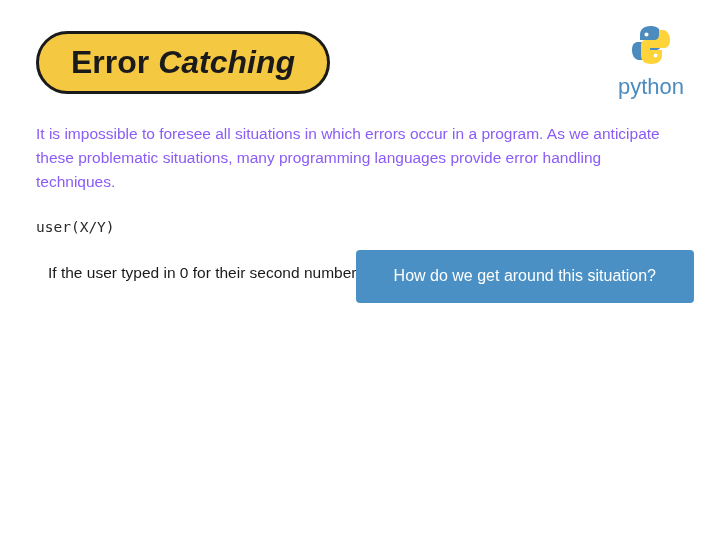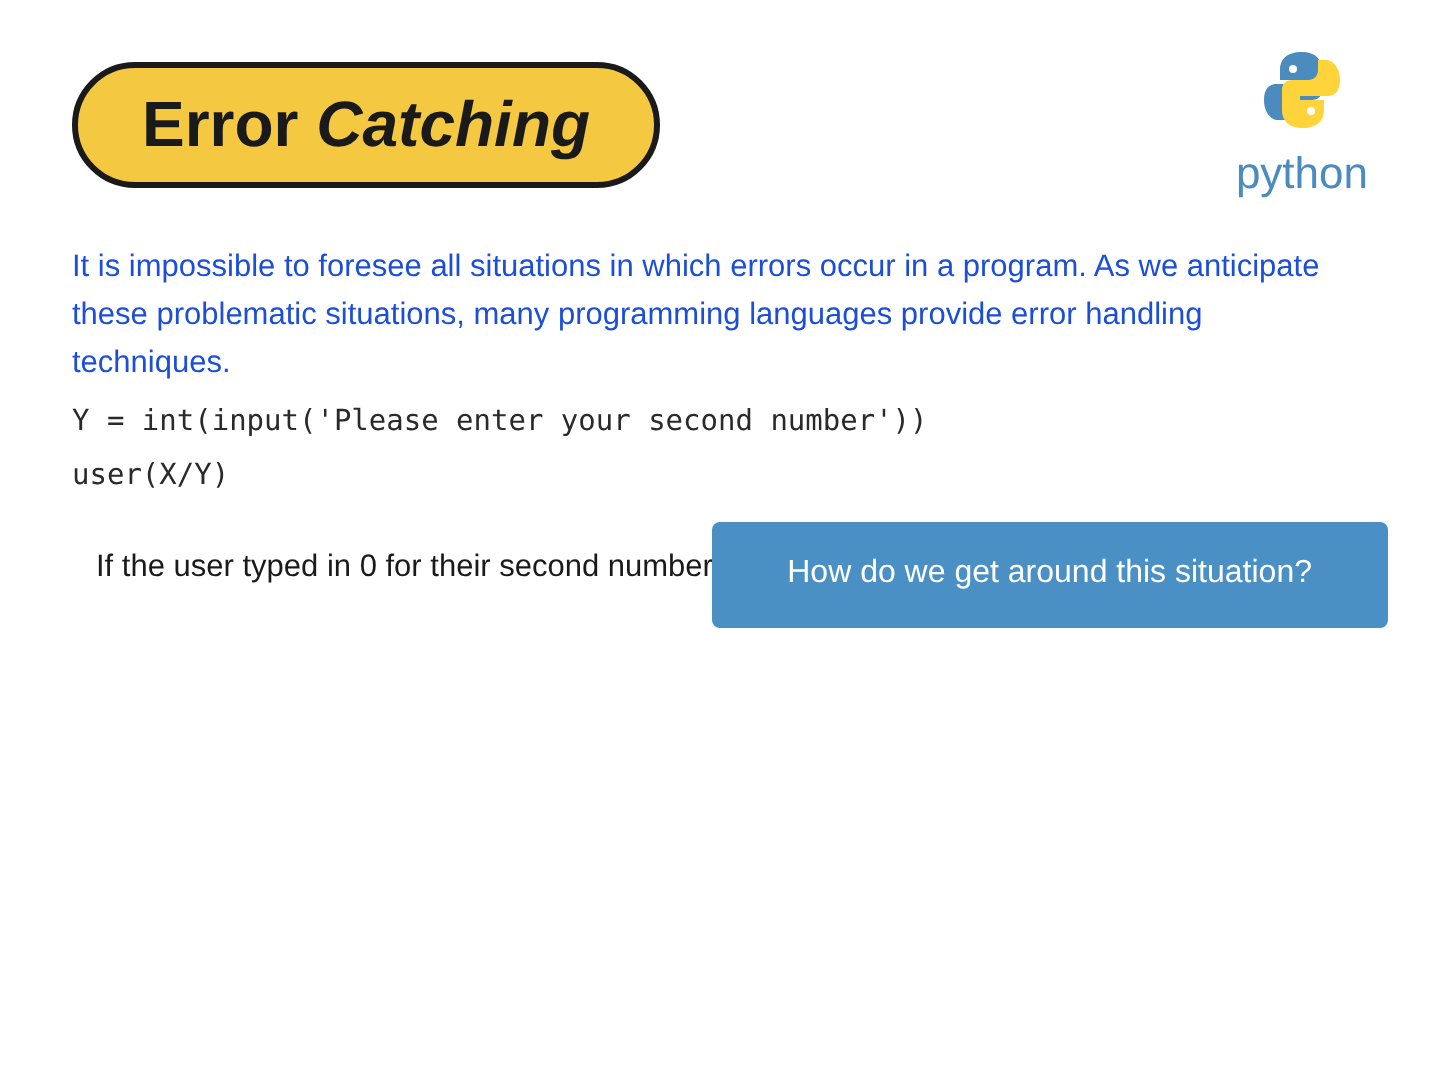--- a/index.html
+++ b/index.html
@@ -60,23 +60,23 @@
 
     .python-text {
       font-size: 22px;
       font-weight: 400;
       color: #4b8bbe;
       font-family: Arial, sans-serif;
     }
 
     .intro-text {
       font-size: 15.5px;
-      color: #1d4ed8;
+      color: #8b5cf6;
       line-height: 1.55;
-      margin-bottom: 4px;
+      margin-bottom: 20px;
       max-width: 680px;
     }
 
     .code-block {
       font-family: 'Courier New', Courier, monospace;
       font-size: 14.5px;
       color: #2a2a2a;
       line-height: 1.85;
       margin-bottom: 20px;
       margin-left: 0;
@@ -132,21 +132,20 @@
         <path d="M21 40 C29 40 32 36 32 31 L32 26 L20 26 L20 24 L34 24 C37 24 40 22 40 16 C40 10 37 7 34 6 L29 6 L29 11 C29 14 27 16 24 16 L16 16 C13 16 11 18 11 21 L11 31 C11 36 14 40 21 40 Z" fill="#ffd43b"></path>
         <circle cx="25.5" cy="31.5" r="2" fill="white"></circle>
       </svg>
       <span class="python-text">python</span>
     </div>
   </div>
 
   <p class="intro-text">It is impossible to foresee all situations in which errors occur in a program. As we anticipate these problematic situations, many programming languages provide error handling techniques.</p>
 
   <div class="code-block">
-    <code class="code-line">Y = int(input('Please enter your second number'))</code>
     <code class="code-line">user(X/Y)</code>
   </div>
 
   <div class="bottom-section">
     <p class="runtime-text">If the user typed in 0 for their second number, we would get a Runtime error!</p>
     <div class="callout-box">How do we get around this situation?</div>
   </div>
 </div>
 
 </body></html>

